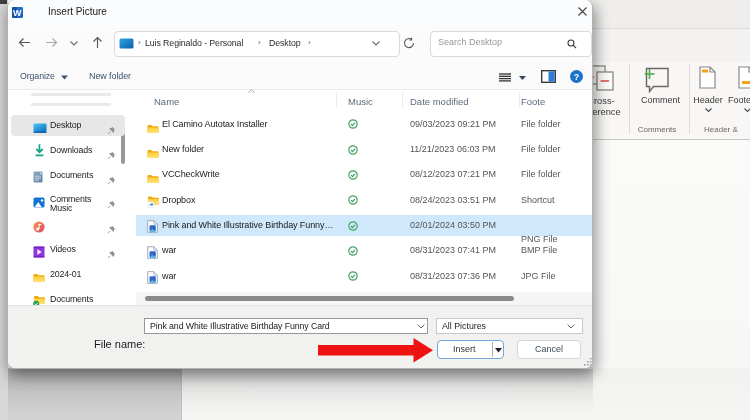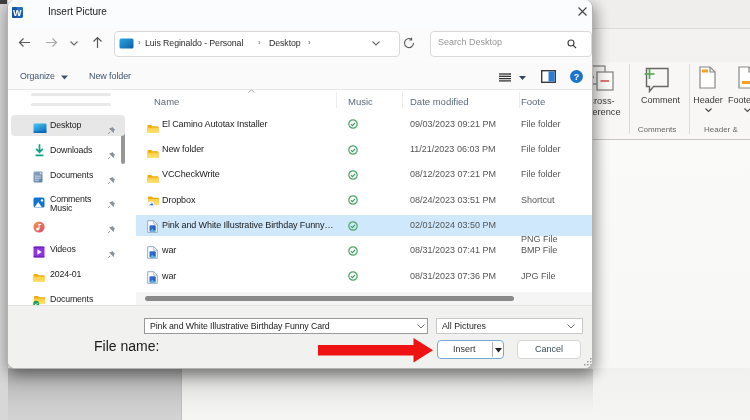--- a/index.html
+++ b/index.html
@@ -414,21 +414,21 @@
       <div class="abs" style="left:402px;top:270.6px;font-size:9px;color:#555;">08/31/2023 07:36 PM</div>
       <div class="abs" style="left:513px;top:270.6px;font-size:9px;color:#555;">JPG File</div>
     </div>
 
   <div class="abs" style="left:128px;top:292px;width:458px;height:13px;background:#f5f5f5;"></div>
   <div class="abs" style="left:137px;top:296px;width:369px;height:5px;background:#8a8a8a;border-radius:3px;"></div>
 
   <div class="abs" style="left:0;top:305px;width:586px;height:64px;background:#f1f1f0;"></div>
   <div class="abs" style="left:0;top:305px;width:586px;height:1px;background:#e2e2e2;"></div>
 
-  <div class="abs" style="left:86px;top:338px;font-size:14px;color:#1b1b1b;">File name:</div>
+  <div class="abs" style="left:86px;top:338px;font-size:11px;color:#1b1b1b;">File name:</div>
   <div class="abs" style="left:136px;top:318px;width:284px;height:16px;background:#fff;border:1px solid #999;"></div>
   <div class="abs" style="left:142px;top:321px;font-size:8.8px;color:#1b1b1b;letter-spacing:-0.1px;">Pink and White Illustrative Birthday Funny Card</div>
   <svg class="abs" style="left:409px;top:324px;" width="8" height="5" viewBox="0 0 8 5">
       <path d="M0.5 0.5 L4 4 L7.5 0.5" stroke="#6a6a6a" stroke-width="1" fill="none"></path>
     </svg>
 
   <div class="abs" style="left:428px;top:318px;width:147px;height:16px;background:#fff;border:1px solid #c8c8c8;"></div>
   <div class="abs" style="left:434px;top:321px;font-size:8.8px;color:#1b1b1b;">All Pictures</div>
   <svg class="abs" style="left:559px;top:324px;" width="8" height="5" viewBox="0 0 8 5">
       <path d="M0.5 0.5 L4 4 L7.5 0.5" stroke="#6a6a6a" stroke-width="1" fill="none"></path>

